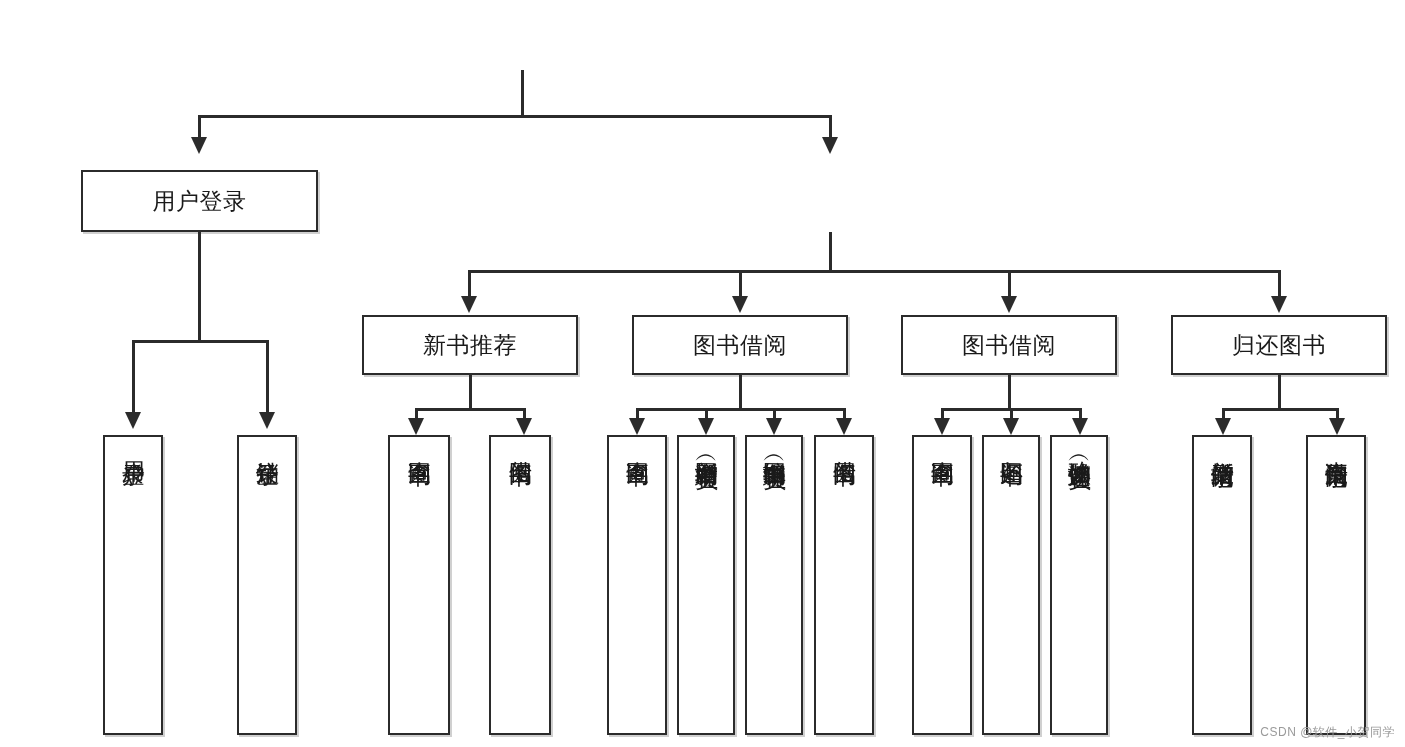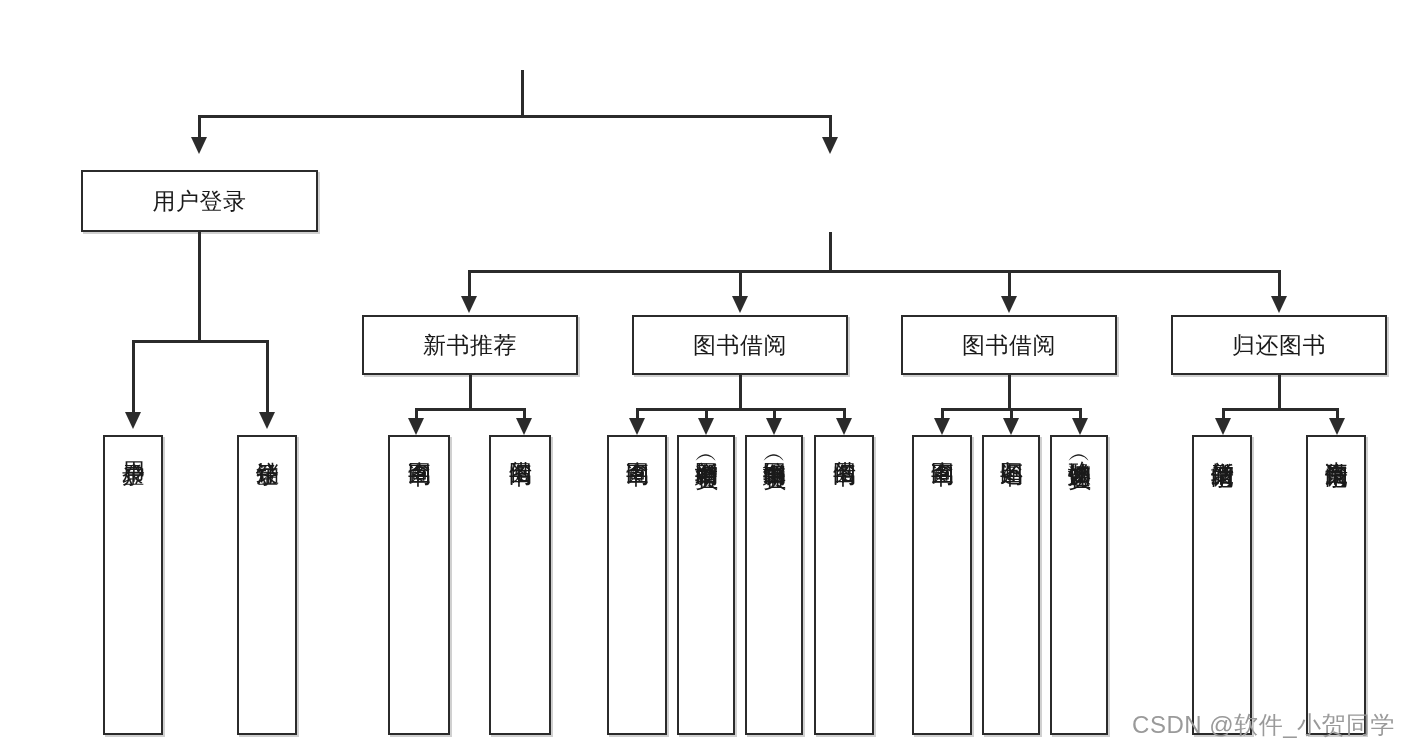--- a/index.html
+++ b/index.html
@@ -68,21 +68,21 @@
     width: 0;
     height: 0;
     border-left: 8px solid transparent;
     border-right: 8px solid transparent;
     border-top: 17px solid #2b2b2b;
   }
   #watermark {
     position: absolute;
     right: 10px;
     bottom: 6px;
-    font-size: 24px;
+    font-size: 12px;
     color: #9a9a9a;
     white-space: nowrap;
     letter-spacing: 0.5px;
     pointer-events: none;
   }
 </style>
 </head>
 <body>
 
 <div id="canvas">

